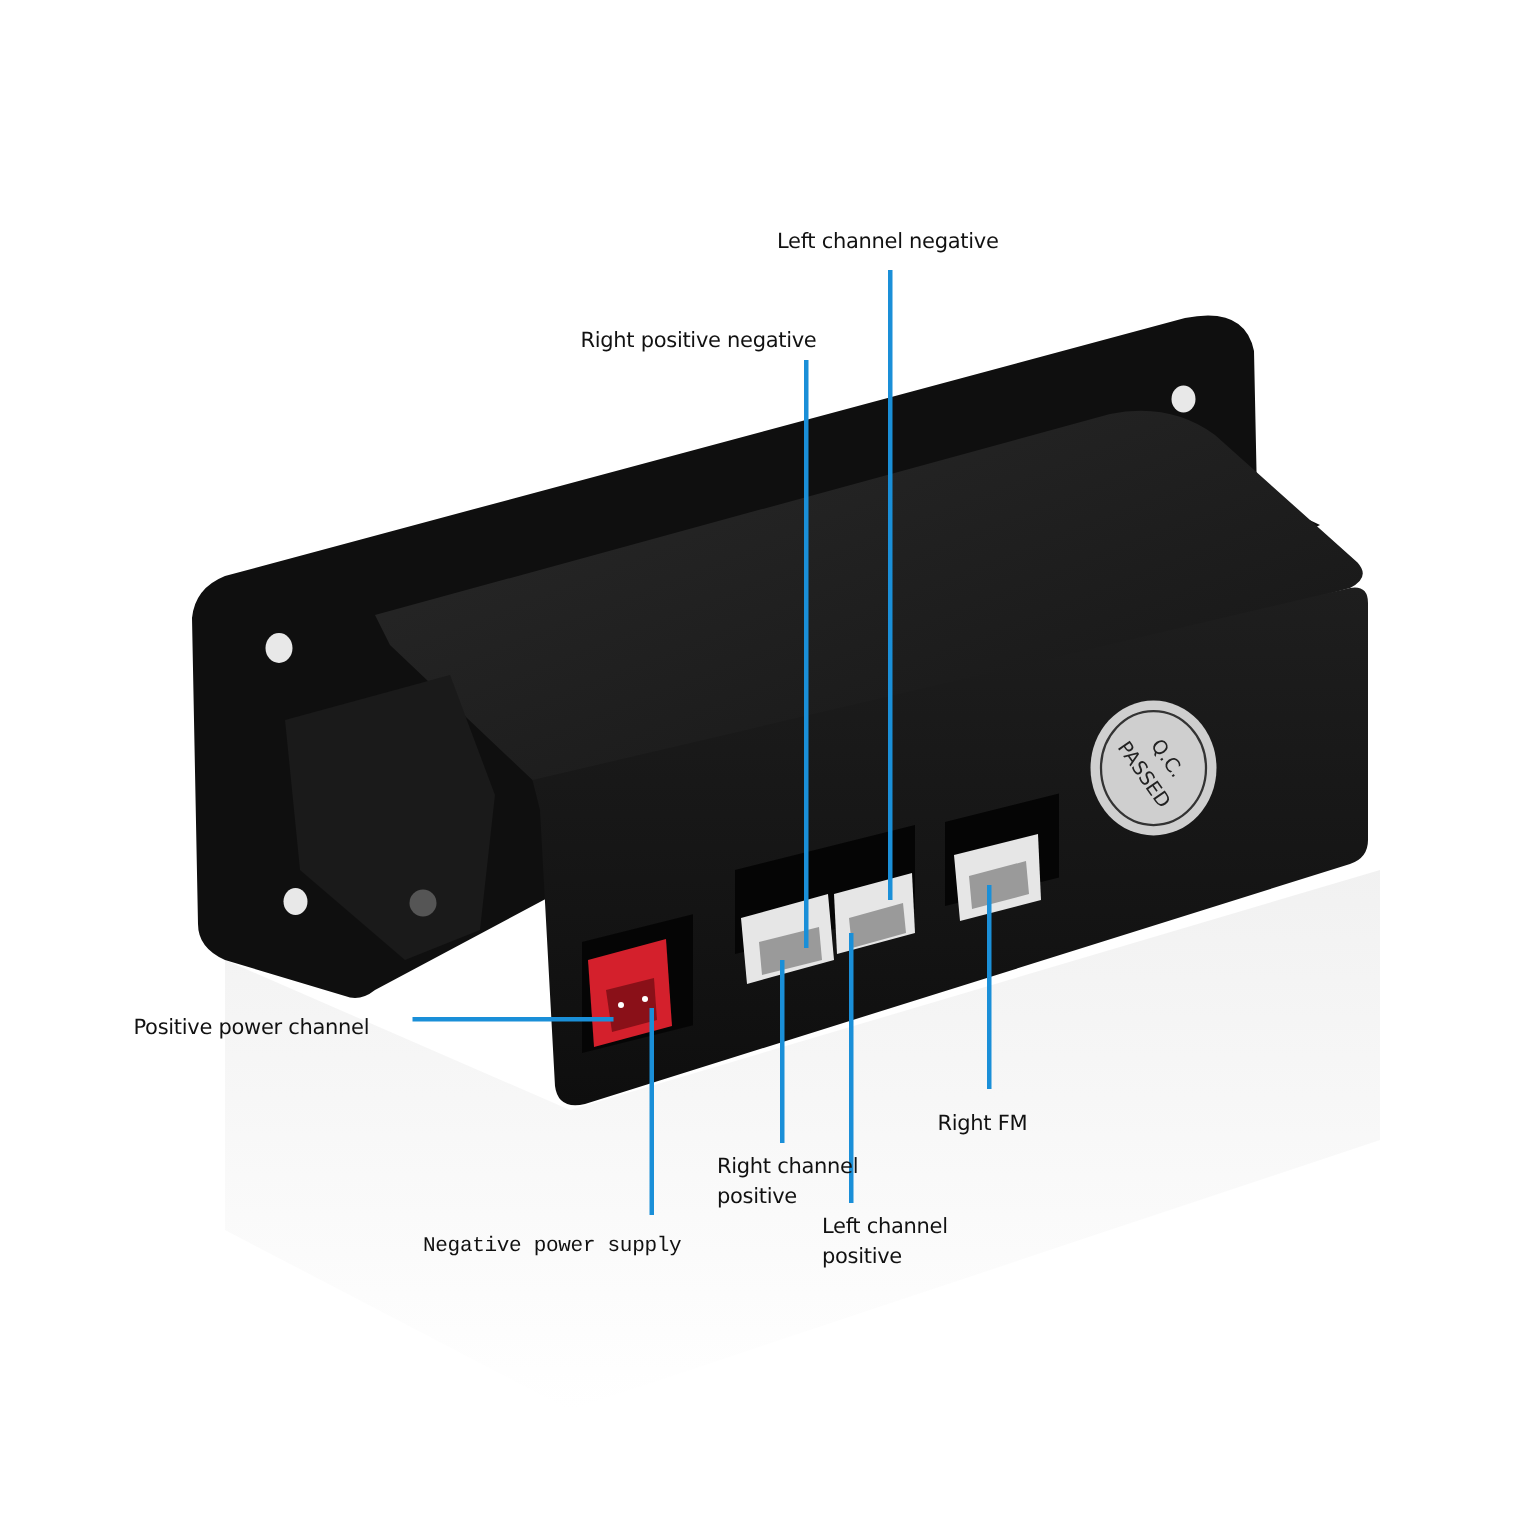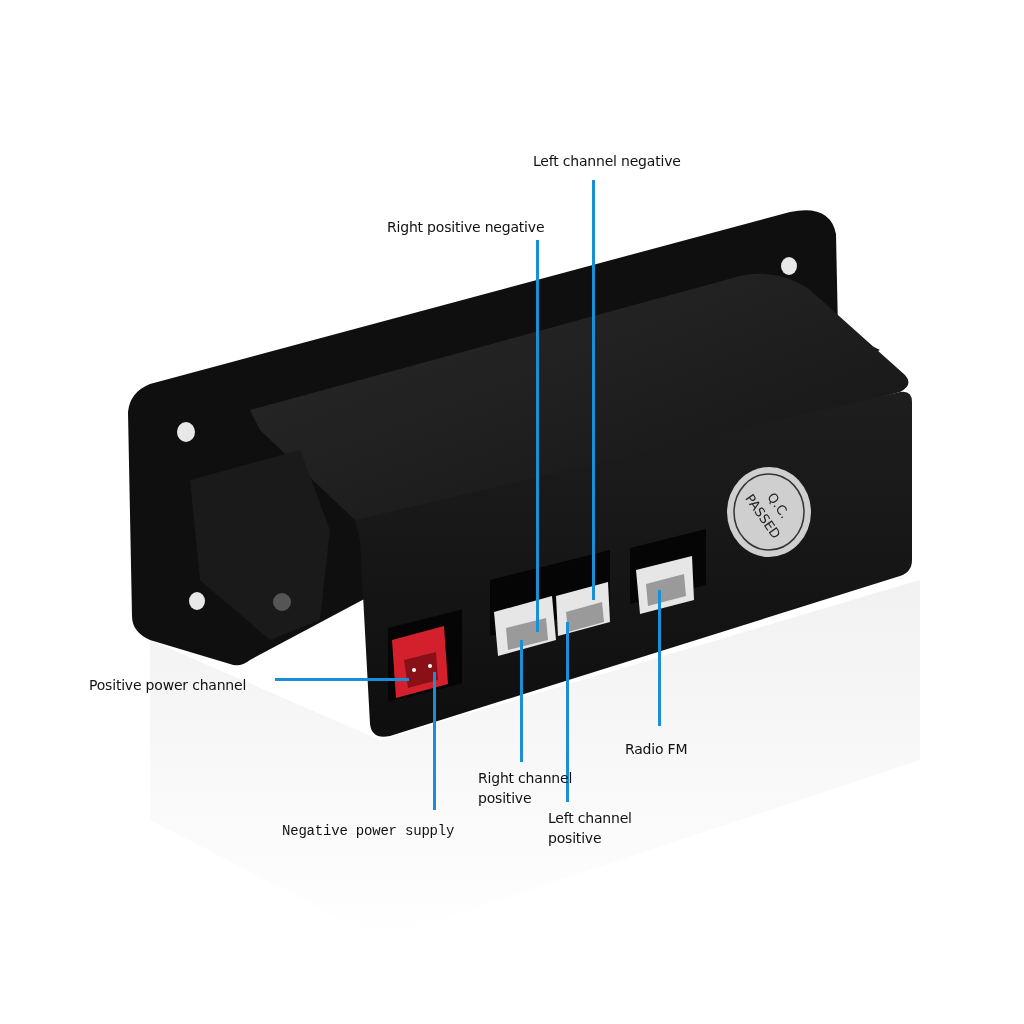--- a/index.html
+++ b/index.html
@@ -78,26 +78,26 @@
   </svg>
 
   <div class="vline" style="left:592px;top:180px;height:420px;"></div>
   <div class="vline" style="left:536px;top:240px;height:392px;"></div>
   <div class="hline" style="left:275px;top:678px;width:134px;"></div>
   <div class="vline" style="left:433px;top:672px;height:138px;"></div>
   <div class="vline" style="left:520px;top:640px;height:122px;"></div>
   <div class="vline" style="left:566px;top:622px;height:180px;"></div>
   <div class="vline" style="left:658px;top:590px;height:136px;"></div>
 
-  <div class="label" style="left:518px;top:151px;margin-left:15px;">Left channel negative</div>
+  <div class="label" style="left:518px;top:151px;">Left channel negative</div>
   <div class="label" style="left:387px;top:217px;">Right positive negative</div>
   <div class="label" style="left:89px;top:675px;">Positive power channel</div>
   <div class="label" style="left:282px;top:821px;font-family:Liberation Mono, monospace;">Negative power supply</div>
   <div class="label" style="left:450px;top:768px;margin-left:28px;">
     <div>Right channel</div>
     <div>positive</div>
   </div>
   <div class="label" style="left:548px;top:808px;">
     <div>Left channel</div>
     <div>positive</div>
   </div>
-  <div class="label" style="left:625px;top:739px;">Radio FM</div>
+  <div class="label" style="left:625px;top:739px;">Right FM</div>
 </div>
 
 </body></html>

